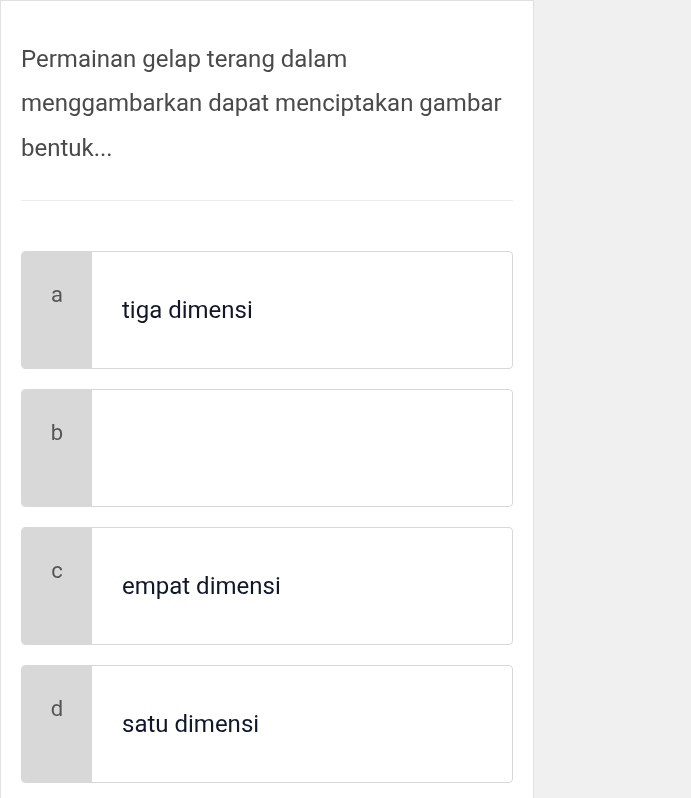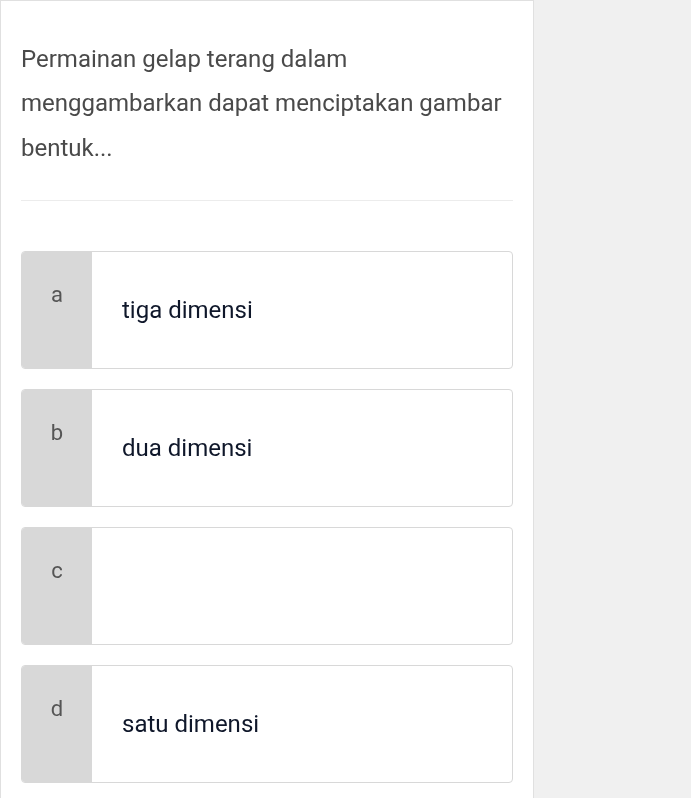--- a/index.html
+++ b/index.html
@@ -65,23 +65,23 @@
 
 <div class="card">
   <div class="question-text">Permainan gelap terang dalam menggambarkan dapat menciptakan gambar bentuk...</div>
   <div class="options">
     <div class="option">
       <div class="option-letter">a</div>
       <div class="option-text">tiga dimensi</div>
     </div>
     <div class="option">
       <div class="option-letter">b</div>
-      <div class="option-text">dua dimensi</div>
     </div>
     <div class="option">
       <div class="option-letter">c</div>
+      <div class="option-text">empat dimensi</div>
     </div>
     <div class="option">
       <div class="option-letter">d</div>
       <div class="option-text">satu dimensi</div>
     </div>
   </div>
 </div>
 
 </body></html>

